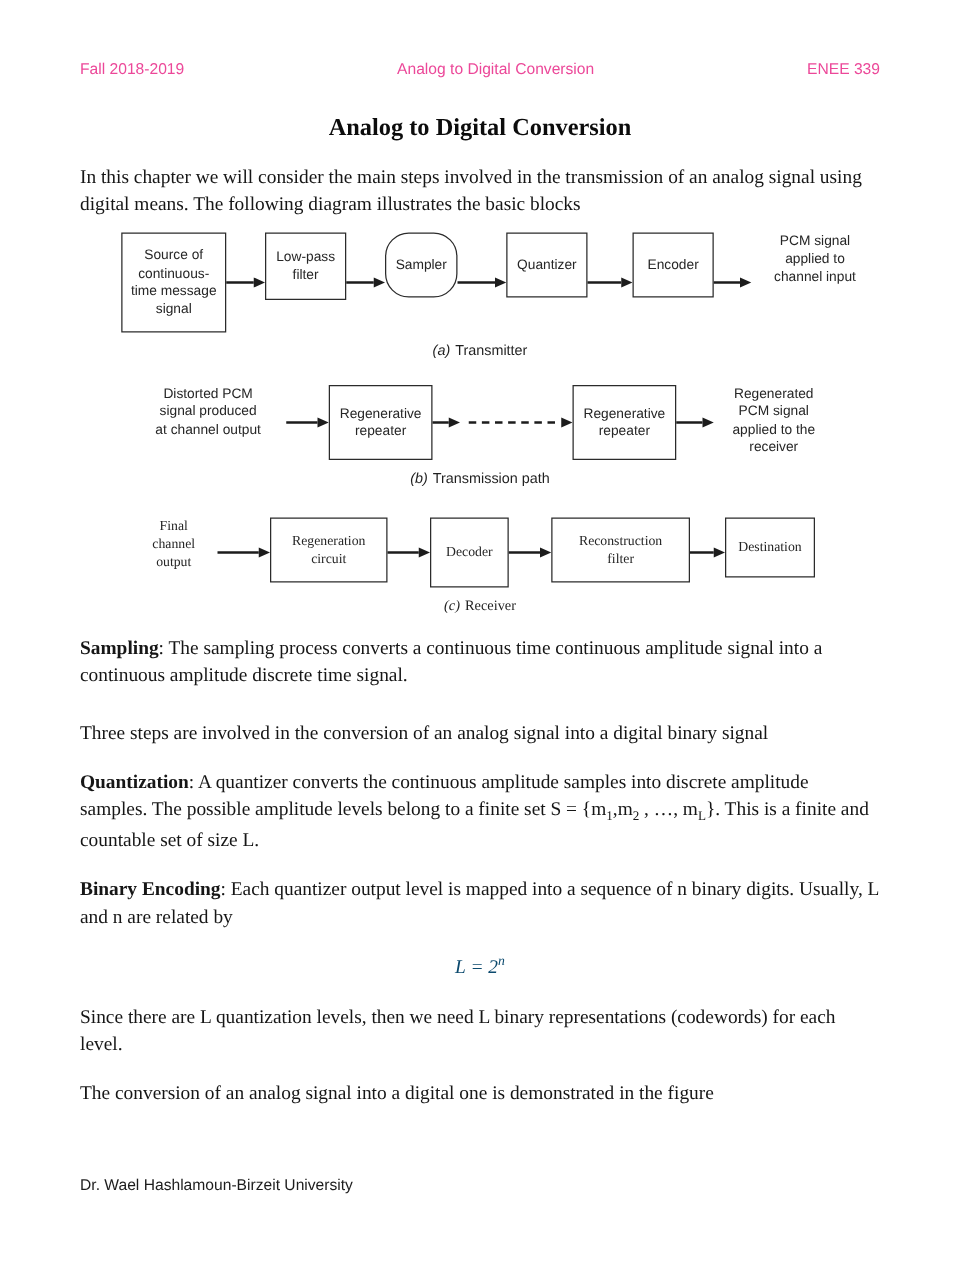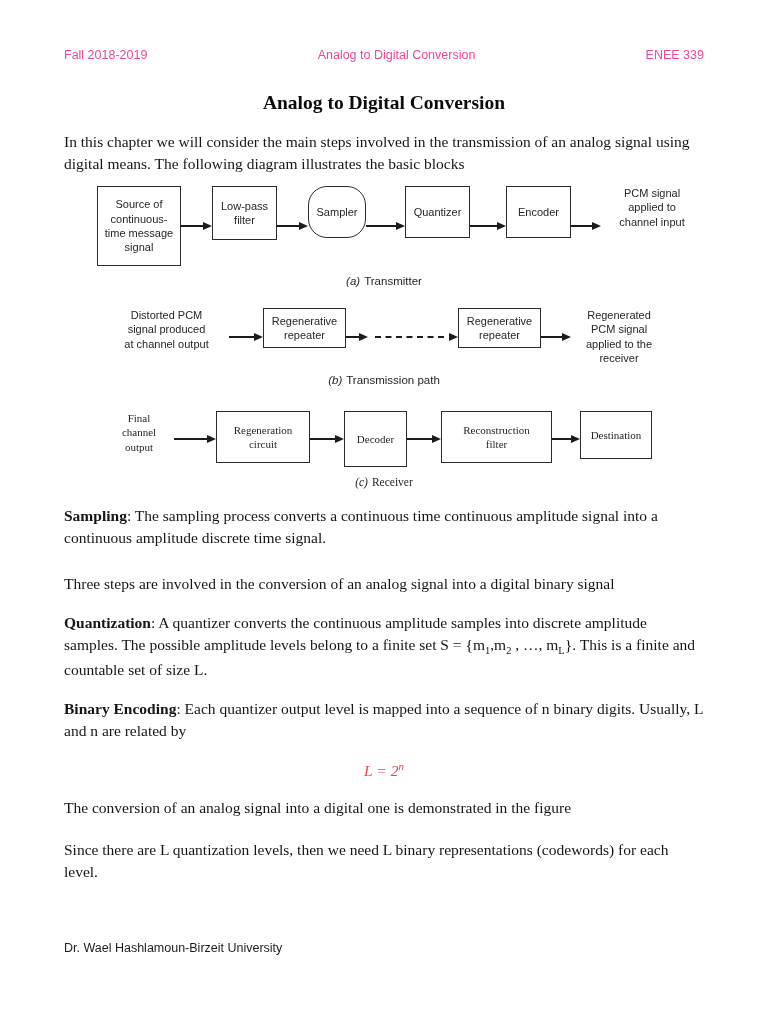--- a/index.html
+++ b/index.html
@@ -55,39 +55,39 @@
   .b-source { width: 84px; height: 80px; }
   .b-lpf { width: 65px; height: 54px; }
   .b-sampler { width: 58px; height: 52px; border-radius: 19px; }
   .b-quant { width: 65px; height: 52px; }
   .b-enc { width: 65px; height: 52px; }
   .out-a { width: 102px; }
 
   .fig-b { margin-top: 21px; }
   .fig-b .fig-row { margin-left: 40px; }
   .in-b { width: 125px; }
-  .b-rep { width: 83px; height: 40px; }
+  .b-rep { width: 83px; height: 60px; }
   .out-b { width: 96px; }
 
   .fig-c { margin-top: 25px; font-family: Liberation Serif, serif; }
   .fig-c .fig-row { margin-left: 40px; }
   .in-c { width: 70px; }
   .b-regen { width: 94px; height: 52px; }
   .b-dec { width: 63px; height: 56px; }
   .b-recon { width: 111px; height: 52px; }
   .b-dest { width: 72px; height: 48px; }
 
   .aw28 { width: 28px; } .aw30 { width: 30px; } .aw31 { width: 31px; }
   .aw34 { width: 34px; } .aw36 { width: 36px; } .aw39 { width: 39px; }
   .aw42 { width: 42px; } .aw112 { width: 112px; }
 
   sub.msub { font-size: 10.5px; }
   .formula {
     margin: 18px 0 0 0; text-align: center;
-    font-style: italic; font-size: 15.5px; color: #ef4444;
+    font-style: italic; font-size: 15.5px; color: #0c4a6e;
   }
   .formula sup { font-size: 11px; }
 
   .doc-footer {
     position: absolute; left: 64px; top: 941px;
     font-family: "Liberation Sans", sans-serif;
     font-size: 12.5px; color: #1d1d1d;
   }
 </style>
 </head>
@@ -236,19 +236,19 @@
   <p class="body-text para"><b>Sampling</b><span>: The sampling process converts a continuous time continuous amplitude signal into a continuous amplitude discrete time signal.</span></p>
 
   <p class="body-text para" style="margin-top:24px">Three steps are involved in the conversion of an analog signal into a digital binary signal</p>
 
   <p class="body-text para"><b>Quantization</b><span>: A quantizer converts the continuous amplitude samples into discrete amplitude samples. The possible amplitude levels belong to a finite set S = {m</span><sub class="msub">1</sub><span>,m</span><sub class="msub">2</sub><span> , …, m</span><sub class="msub">L</sub><span>}. This is a finite and countable set of size L.</span></p>
 
   <p class="body-text para"><b>Binary Encoding</b><span>: Each quantizer output level is mapped into a sequence of n binary digits. Usually, L and n are related by</span></p>
 
   <div class="formula"><span>L = 2</span><sup>n</sup></div>
 
+  <p class="body-text para" style="margin-top:20px">Since there are L quantization levels, then we need L binary representations (codewords) for each level.</p>
+
   <p class="body-text para">The conversion of an analog signal into a digital one is demonstrated in the figure</p>
 
-  <p class="body-text para" style="margin-top:20px">Since there are L quantization levels, then we need L binary representations (codewords) for each level.</p>
-
   <div class="doc-footer">Dr. Wael Hashlamoun-Birzeit University</div>
 
 </div>
 
 </body></html>

